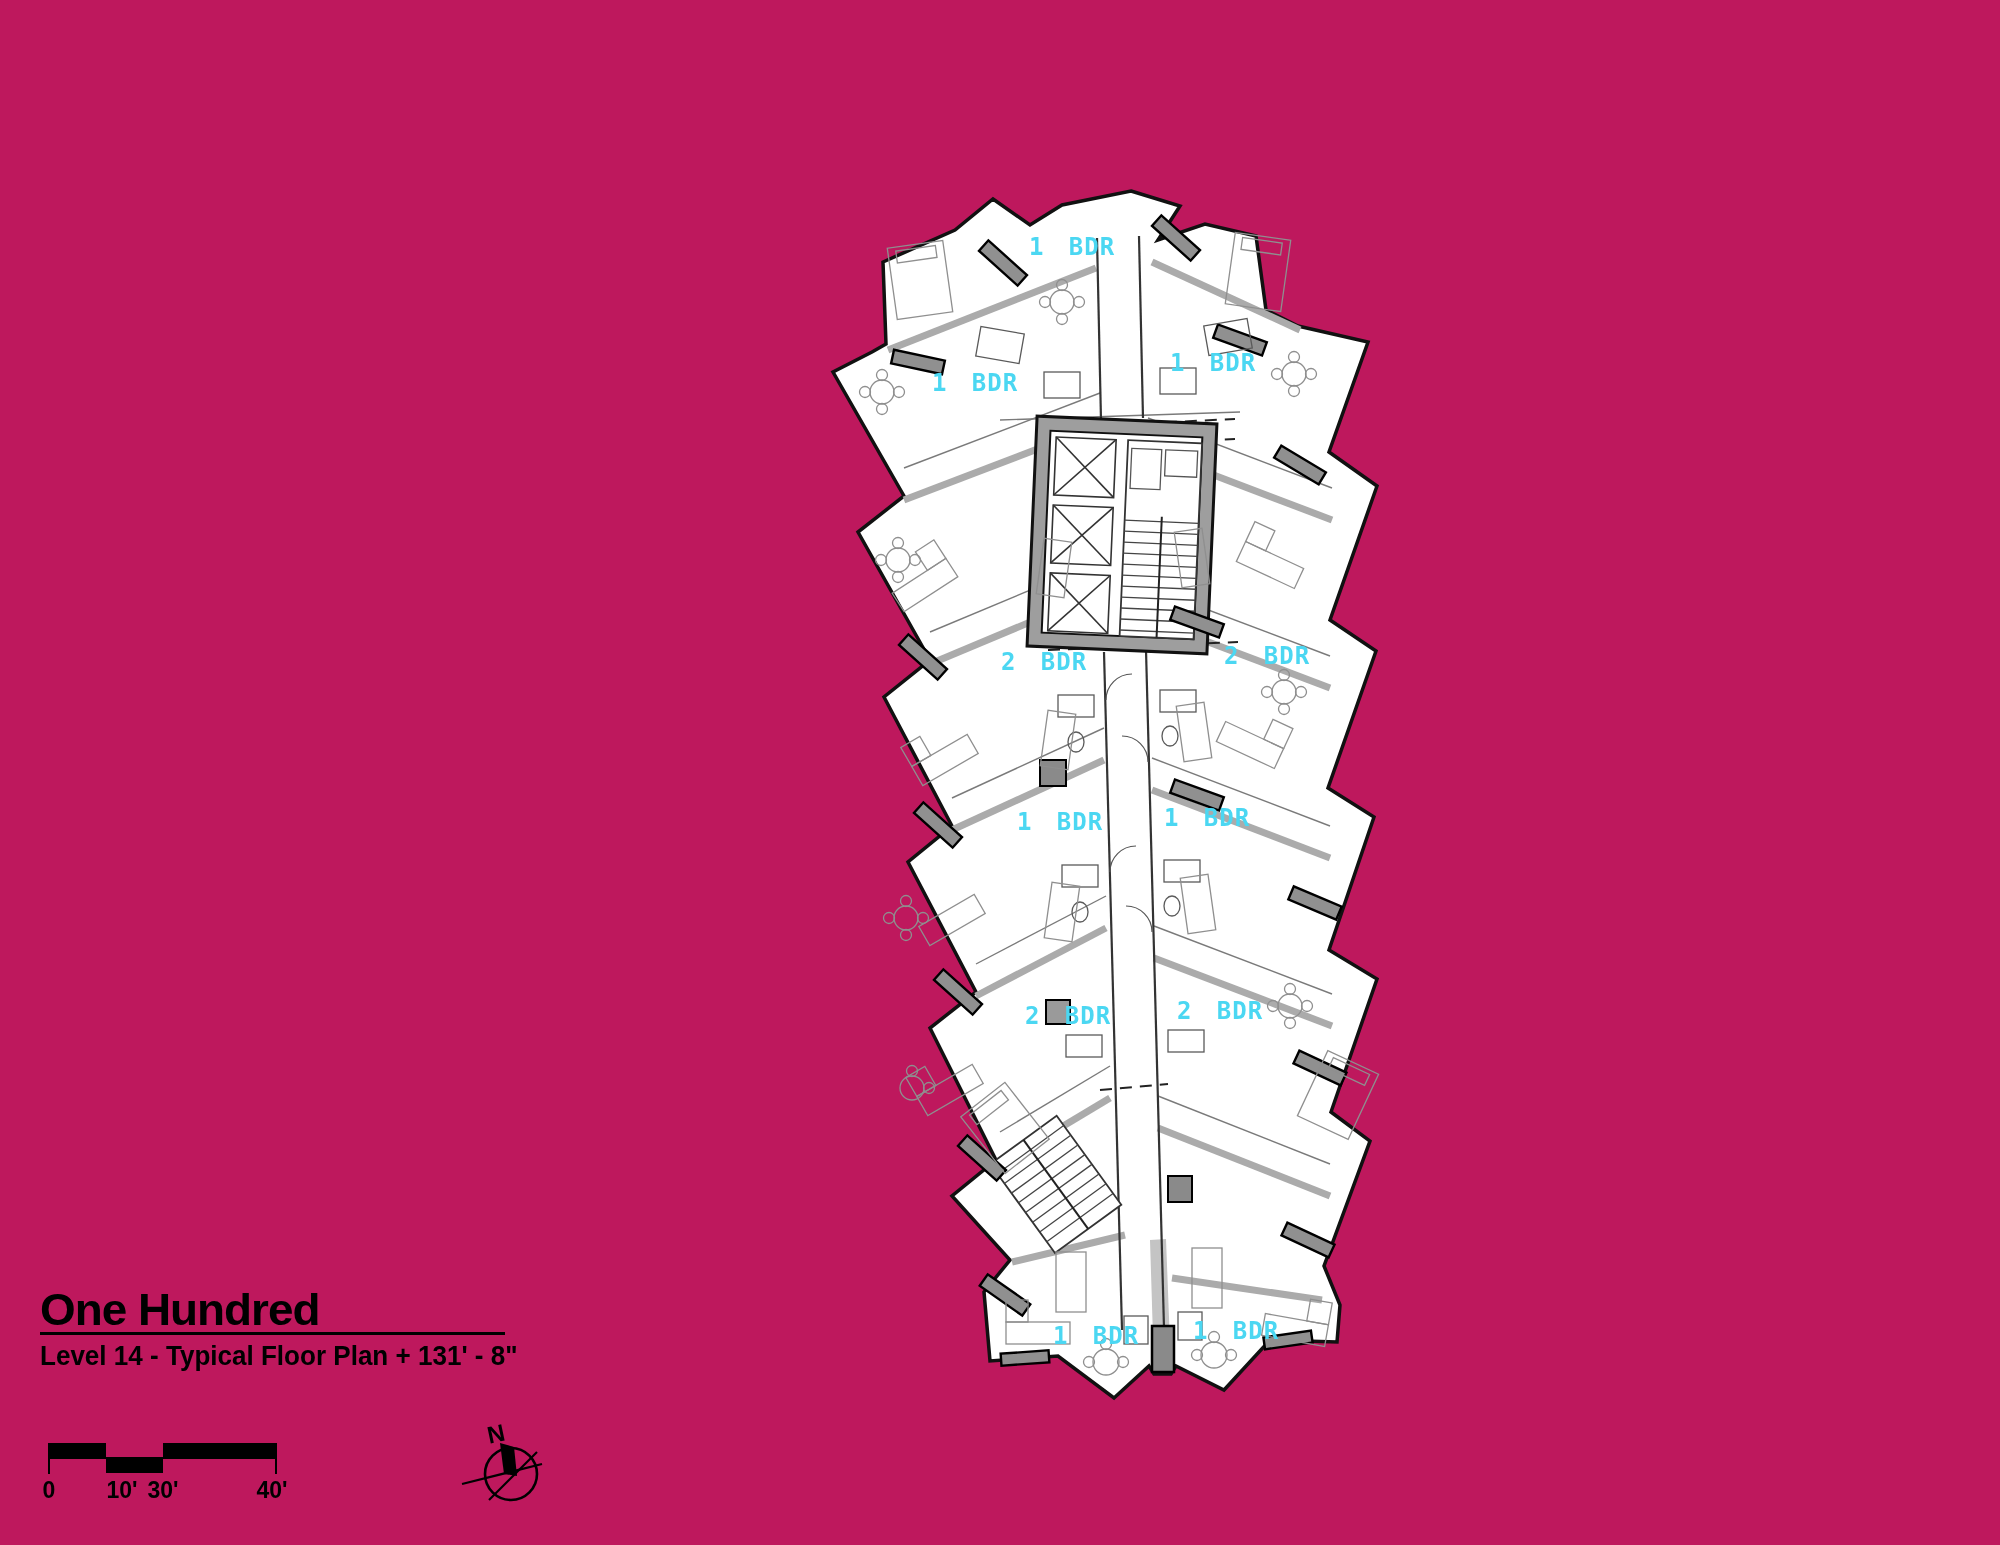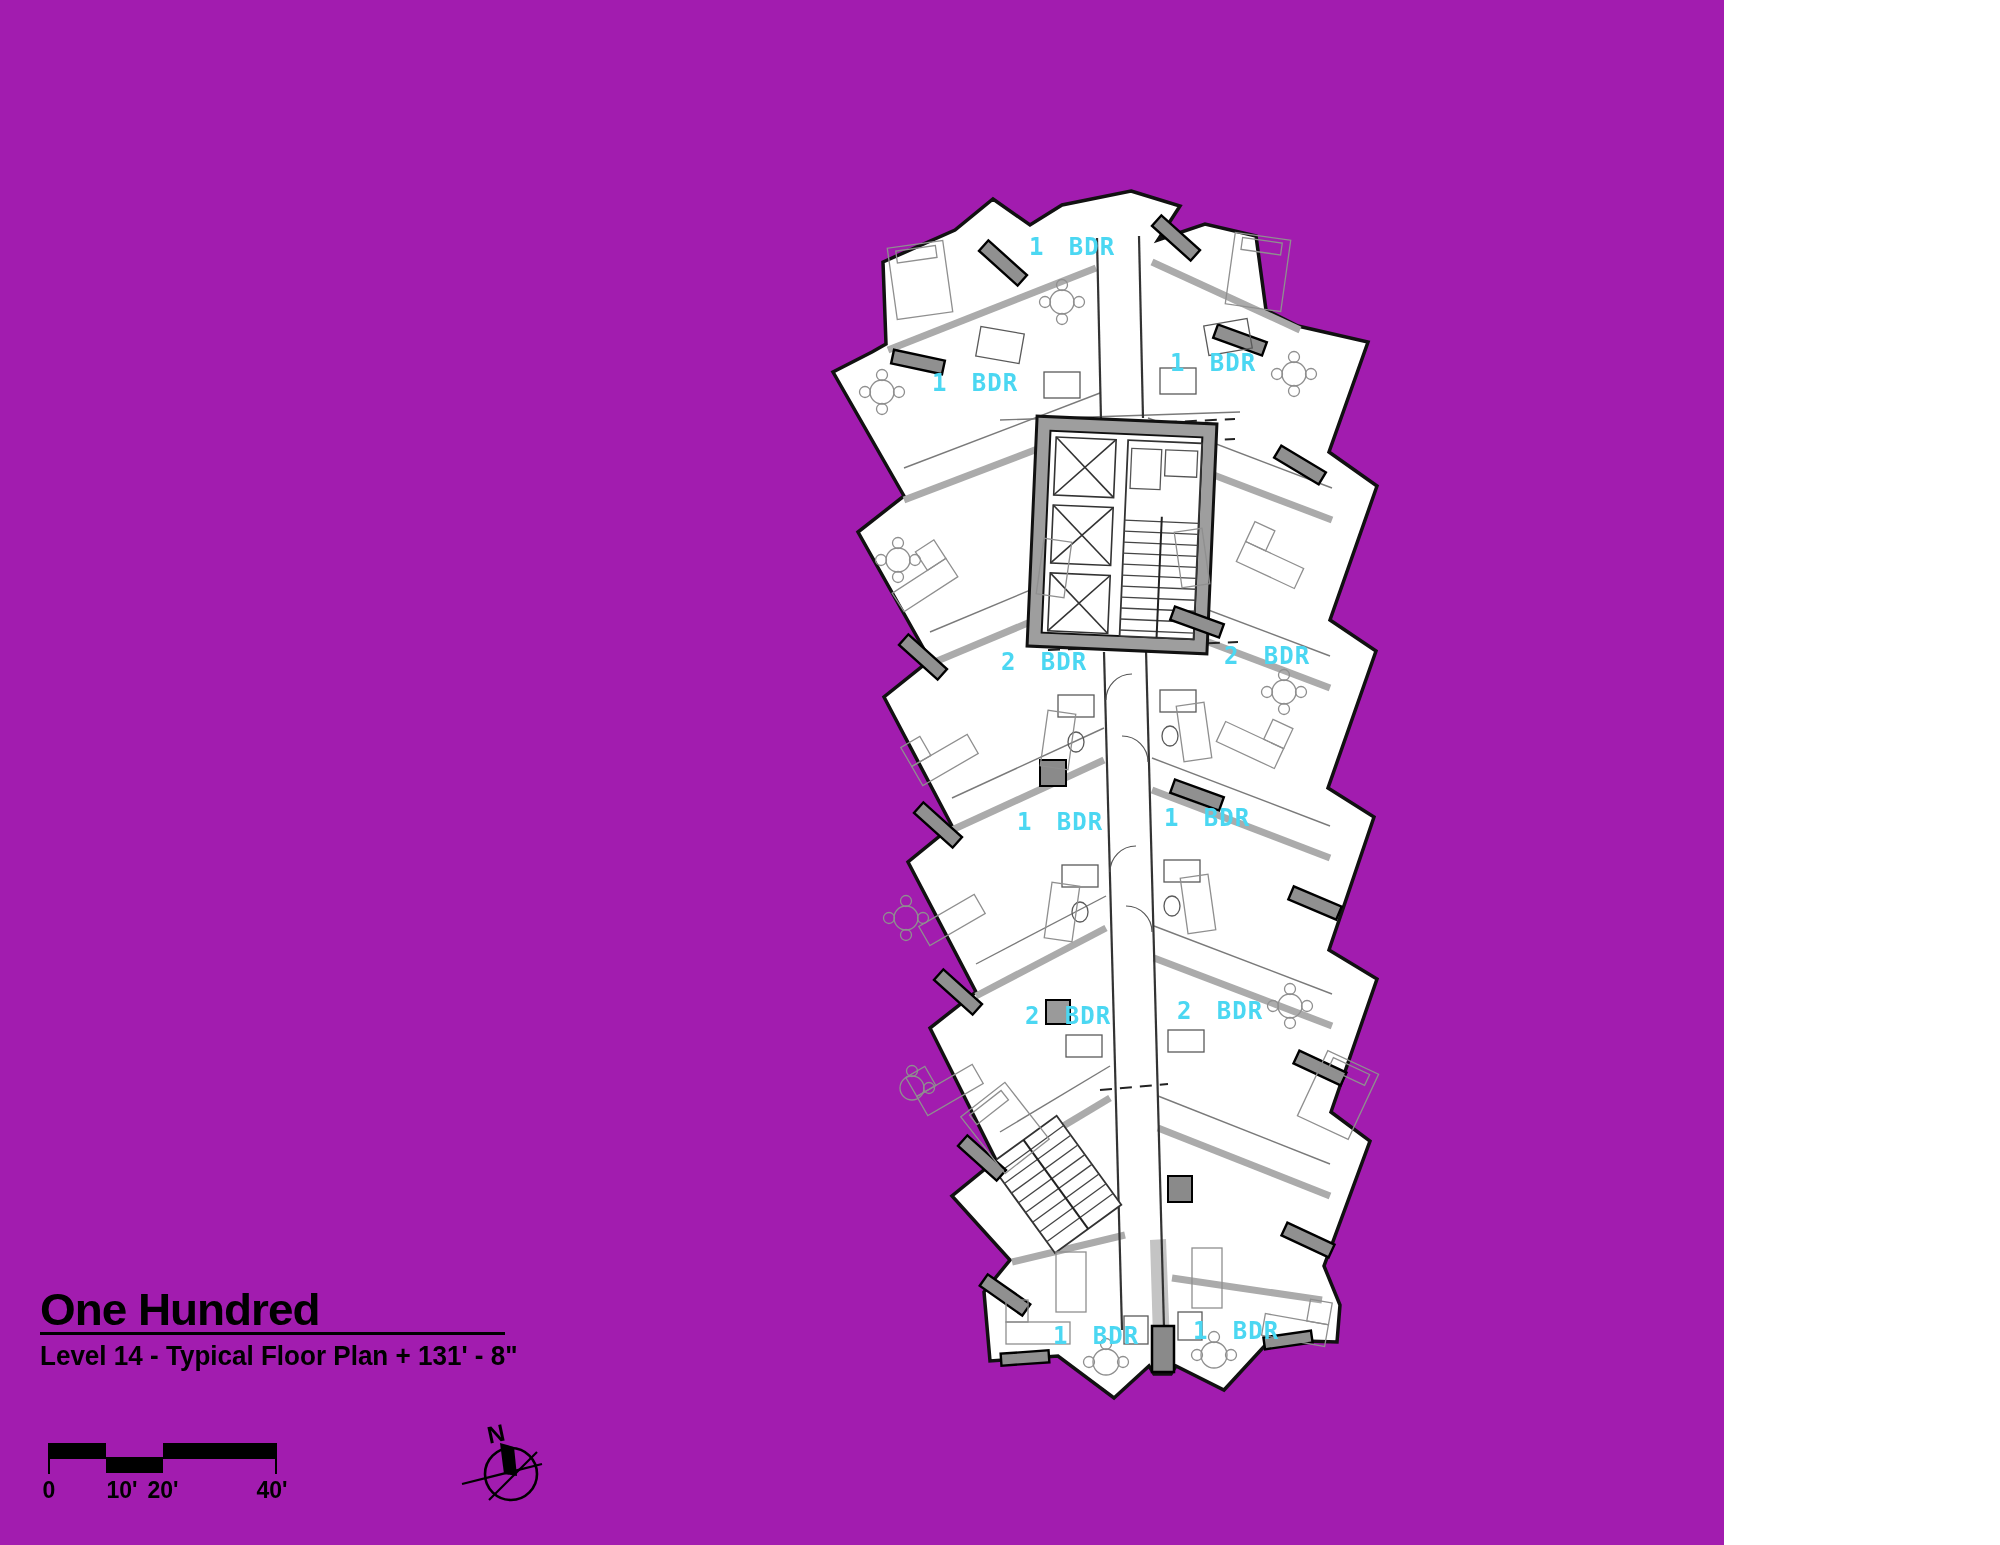--- a/index.html
+++ b/index.html
@@ -1,16 +1,16 @@
 <!DOCTYPE html>
 <html><head>
 <meta charset="utf-8">
 <style>
   html,body{margin:0;padding:0;background:#ffffff;}
-  #sheet{position:relative;width:1724px;height:1545px;background:#a21caf;overflow:hidden;
+  #sheet{position:relative;width:2000px;height:1545px;background:#be185d;overflow:hidden;
          font-family:"Liberation Sans",sans-serif;}
   #plan-svg{position:absolute;left:0;top:0;}
   .unit-label{position:absolute;transform:translate(-50%,-50%);
       font-family:"DejaVu Sans Mono",monospace;font-weight:bold;font-size:24px;
       letter-spacing:1px;word-spacing:9px;white-space:nowrap;}
   #project-name{position:absolute;left:40px;top:1284px;font-size:45px;font-weight:bold;
       letter-spacing:-1px;color:#000;transform:scaleX(1.02);transform-origin:left top;white-space:nowrap;}
   #title-underline{position:absolute;left:40px;top:1332px;width:465px;height:3px;background:#000;}
   #sheet-title{position:absolute;left:40px;top:1340px;font-size:28px;font-weight:bold;color:#000;
       transform:scaleX(0.93);transform-origin:left top;white-space:nowrap;}
@@ -371,18 +371,18 @@
   <div class="unit-label" style="left:1220px;top:1011px;color:#4BD7F2">2 BDR</div>
   <div class="unit-label" style="left:1096px;top:1336px;color:#4BD7F2">1 BDR</div>
   <div class="unit-label" style="left:1236px;top:1331px;color:#4BD7F2">1 BDR</div>
 
   <div id="project-name">One Hundred</div>
   <div id="title-underline"></div>
   <div id="sheet-title">Level 14 - Typical Floor Plan  + 131' - 8"</div>
 
   <div class="scale-num" style="left:49px">0</div>
   <div class="scale-num" style="left:122px">10'</div>
-  <div class="scale-num" style="left:163px">20'</div>
+  <div class="scale-num" style="left:163px">30'</div>
   <div class="scale-num" style="left:272px">40'</div>
 
   <div id="north-label">N</div>
 
 </div>
 
 </body></html>

